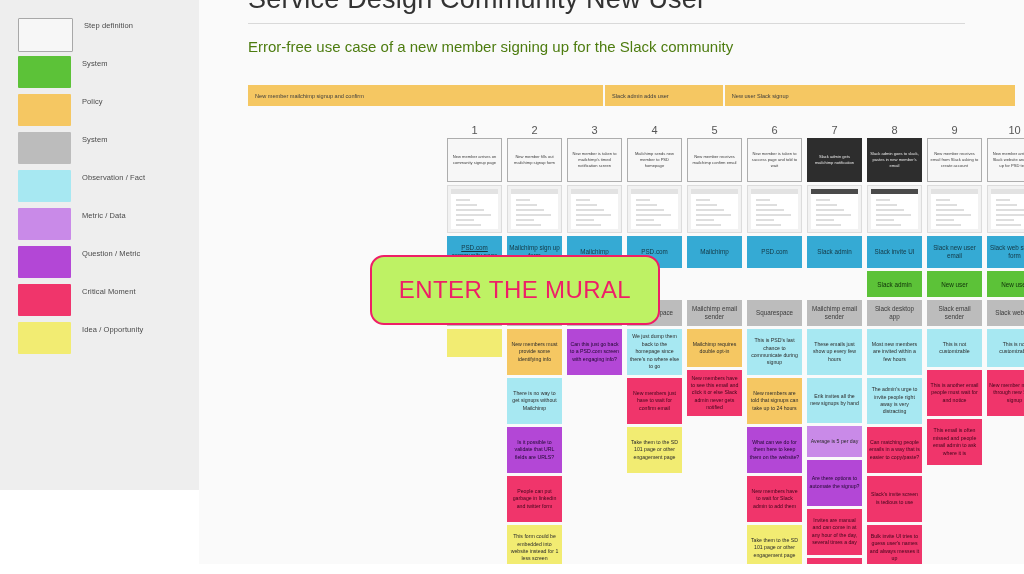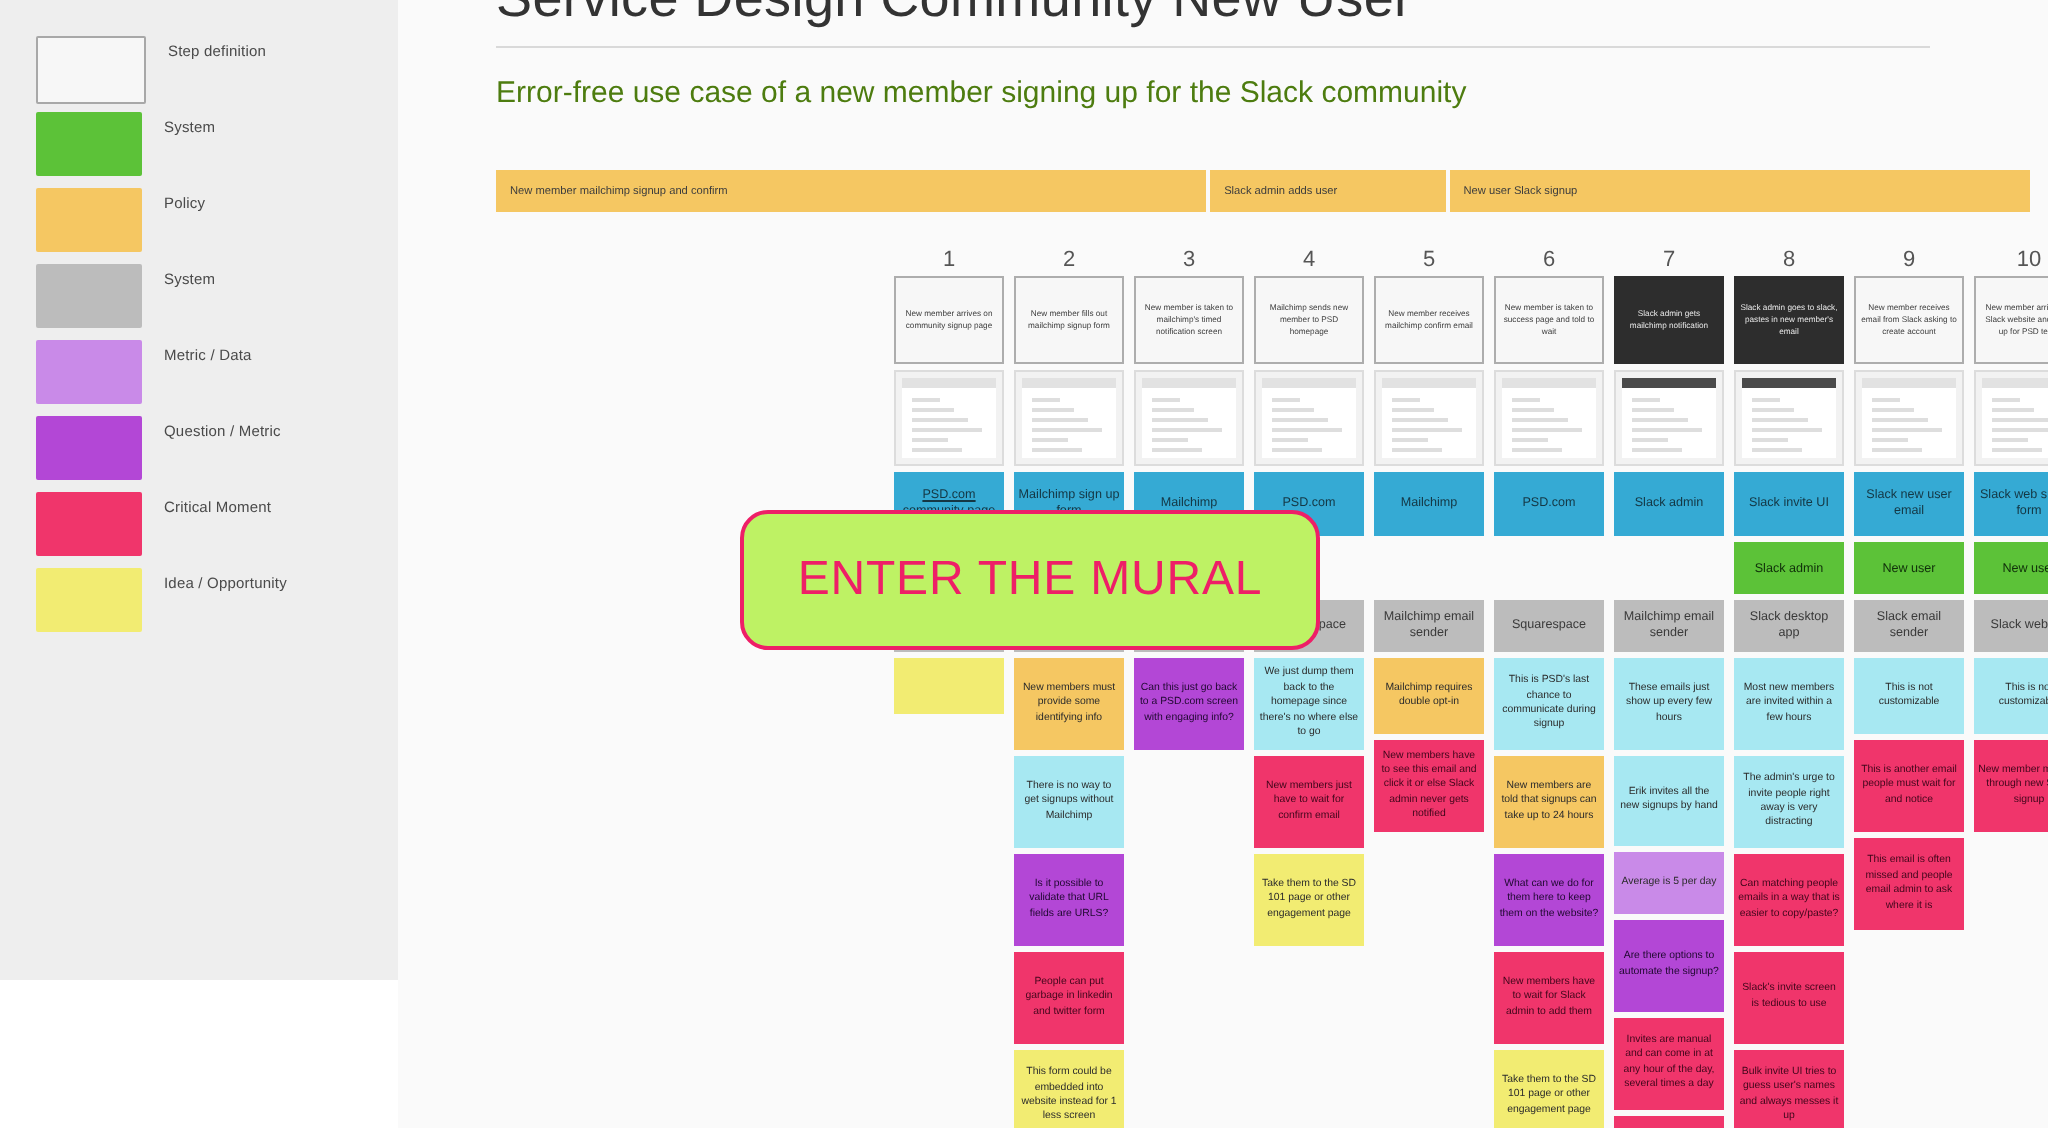--- a/index.html
+++ b/index.html
@@ -131,20 +131,24 @@
       </div>
       <div class="legend-row">
         <div class="legend-swatch" style="background: rgb(245, 199, 98);"></div>
         <div class="legend-label">Policy</div>
       </div>
       <div class="legend-row">
         <div class="legend-swatch" style="background: rgb(188, 188, 188);"></div>
         <div class="legend-label">System</div>
       </div>
       <div class="legend-row">
+        <div class="legend-swatch" style="background: rgb(167, 232, 242);"></div>
+        <div class="legend-label">Observation / Fact</div>
+      </div>
+      <div class="legend-row">
         <div class="legend-swatch" style="background: rgb(201, 138, 232);"></div>
         <div class="legend-label">Metric / Data</div>
       </div>
       <div class="legend-row">
         <div class="legend-swatch" style="background: rgb(179, 71, 214);"></div>
         <div class="legend-label">Question / Metric</div>
       </div>
       <div class="legend-row">
         <div class="legend-swatch" style="background: rgb(240, 53, 107);"></div>
         <div class="legend-label">Critical Moment</div>

